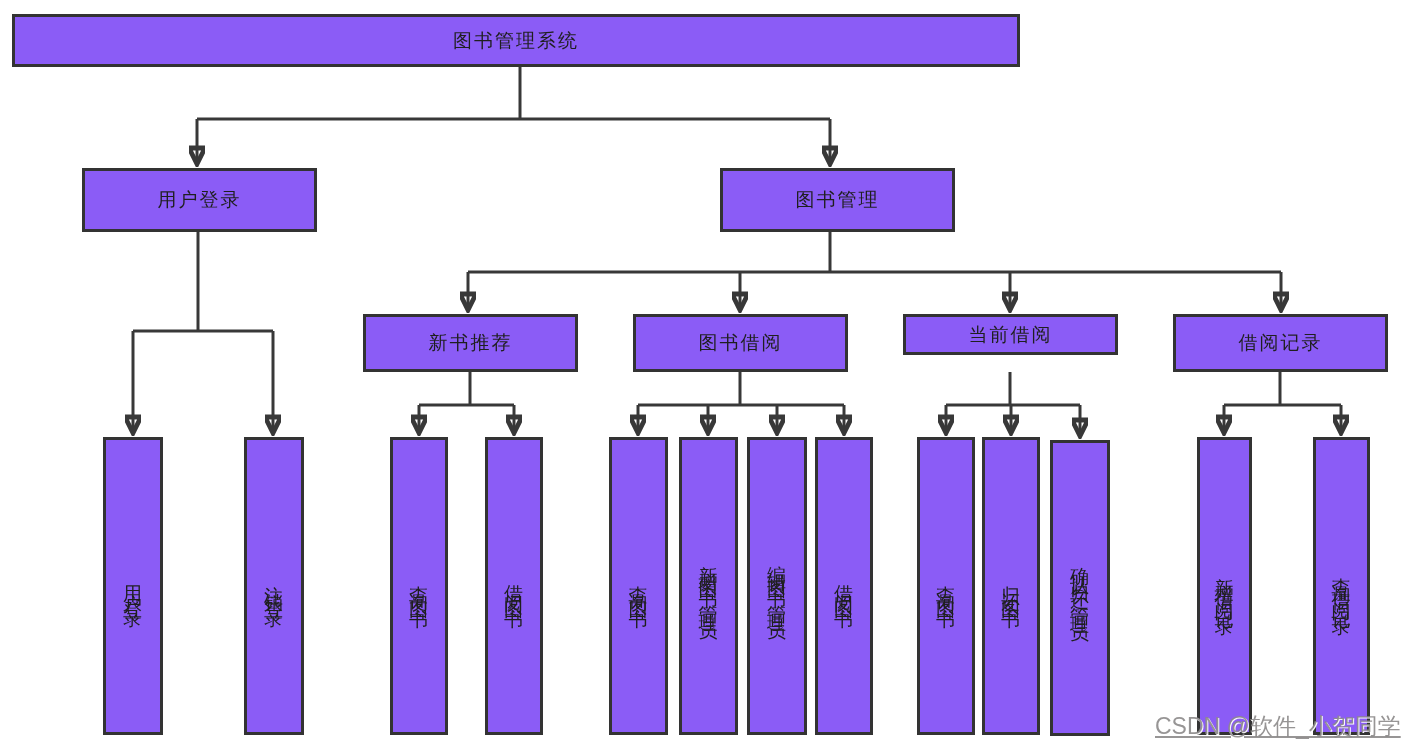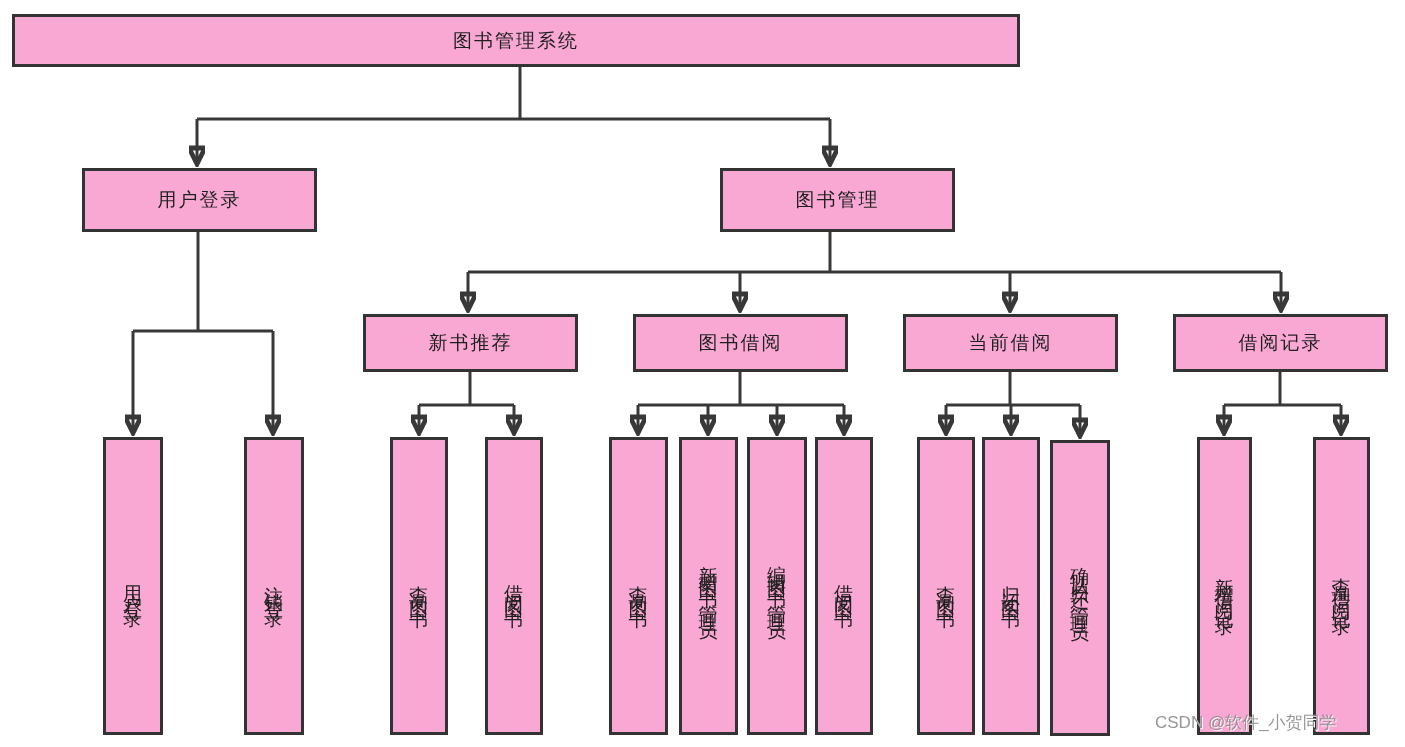--- a/index.html
+++ b/index.html
@@ -15,21 +15,21 @@
   #connectors {
     position: absolute;
     left: 0; top: 0;
     width: 1405px; height: 747px;
     pointer-events: none;
   }
   #connectors path { stroke: #383838; stroke-width: 3; fill: none; }
   .box {
     position: absolute;
     border: 3px solid #333333;
-    background: #f9a8d4;
+    background: #8b5cf6;
     display: flex;
     align-items: center;
     justify-content: center;
     color: #1f1f1f;
   }
   .hlabel {
     font-size: 19px;
     letter-spacing: 2px;
     white-space: nowrap;
   }
@@ -39,25 +39,26 @@
     font-size: 19px;
     letter-spacing: 8px;
     line-height: 1;
     white-space: nowrap;
   }
   .watermark {
     position: absolute;
     left: 1155px;
     top: 711px;
     width: 250px;
-    font-size: 17px;
+    font-size: 23px;
     color: rgba(140, 138, 138, 0.9);
     text-shadow: 1px 1px 0 rgba(255,255,255,0.95);
     white-space: nowrap;
     letter-spacing: 0px;
+    text-decoration: underline;
   }
 </style>
 </head>
 <body>
 
 <div id="canvas">
 
   <svg id="connectors" viewBox="0 0 1405 747" xmlns="http://www.w3.org/2000/svg">
     <defs>
       <marker id="arrow" viewBox="0 0 10 10" refX="10" refY="5" markerWidth="22" markerHeight="16" orient="auto" markerUnits="userSpaceOnUse">
@@ -116,21 +117,21 @@
   <div class="box" style="left:720px;top:168px;width:235px;height:64px">
     <span class="hlabel">图书管理</span>
   </div>
 
   <div class="box" style="left:363px;top:314px;width:215px;height:58px">
     <span class="hlabel">新书推荐</span>
   </div>
   <div class="box" style="left:633px;top:314px;width:215px;height:58px">
     <span class="hlabel">图书借阅</span>
   </div>
-  <div class="box" style="left:903px;top:314px;width:215px;height:58px">
+  <div class="box" style="left:903px;top:314px;width:215px;height:41px">
     <span class="hlabel">当前借阅</span>
   </div>
   <div class="box" style="left:1173px;top:314px;width:215px;height:58px">
     <span class="hlabel">借阅记录</span>
   </div>
 
   <div class="box" style="left:103px;top:437px;width:60px;height:298px">
     <span class="vlabel">用户登录</span>
   </div>
   <div class="box" style="left:244px;top:437px;width:60px;height:298px">

